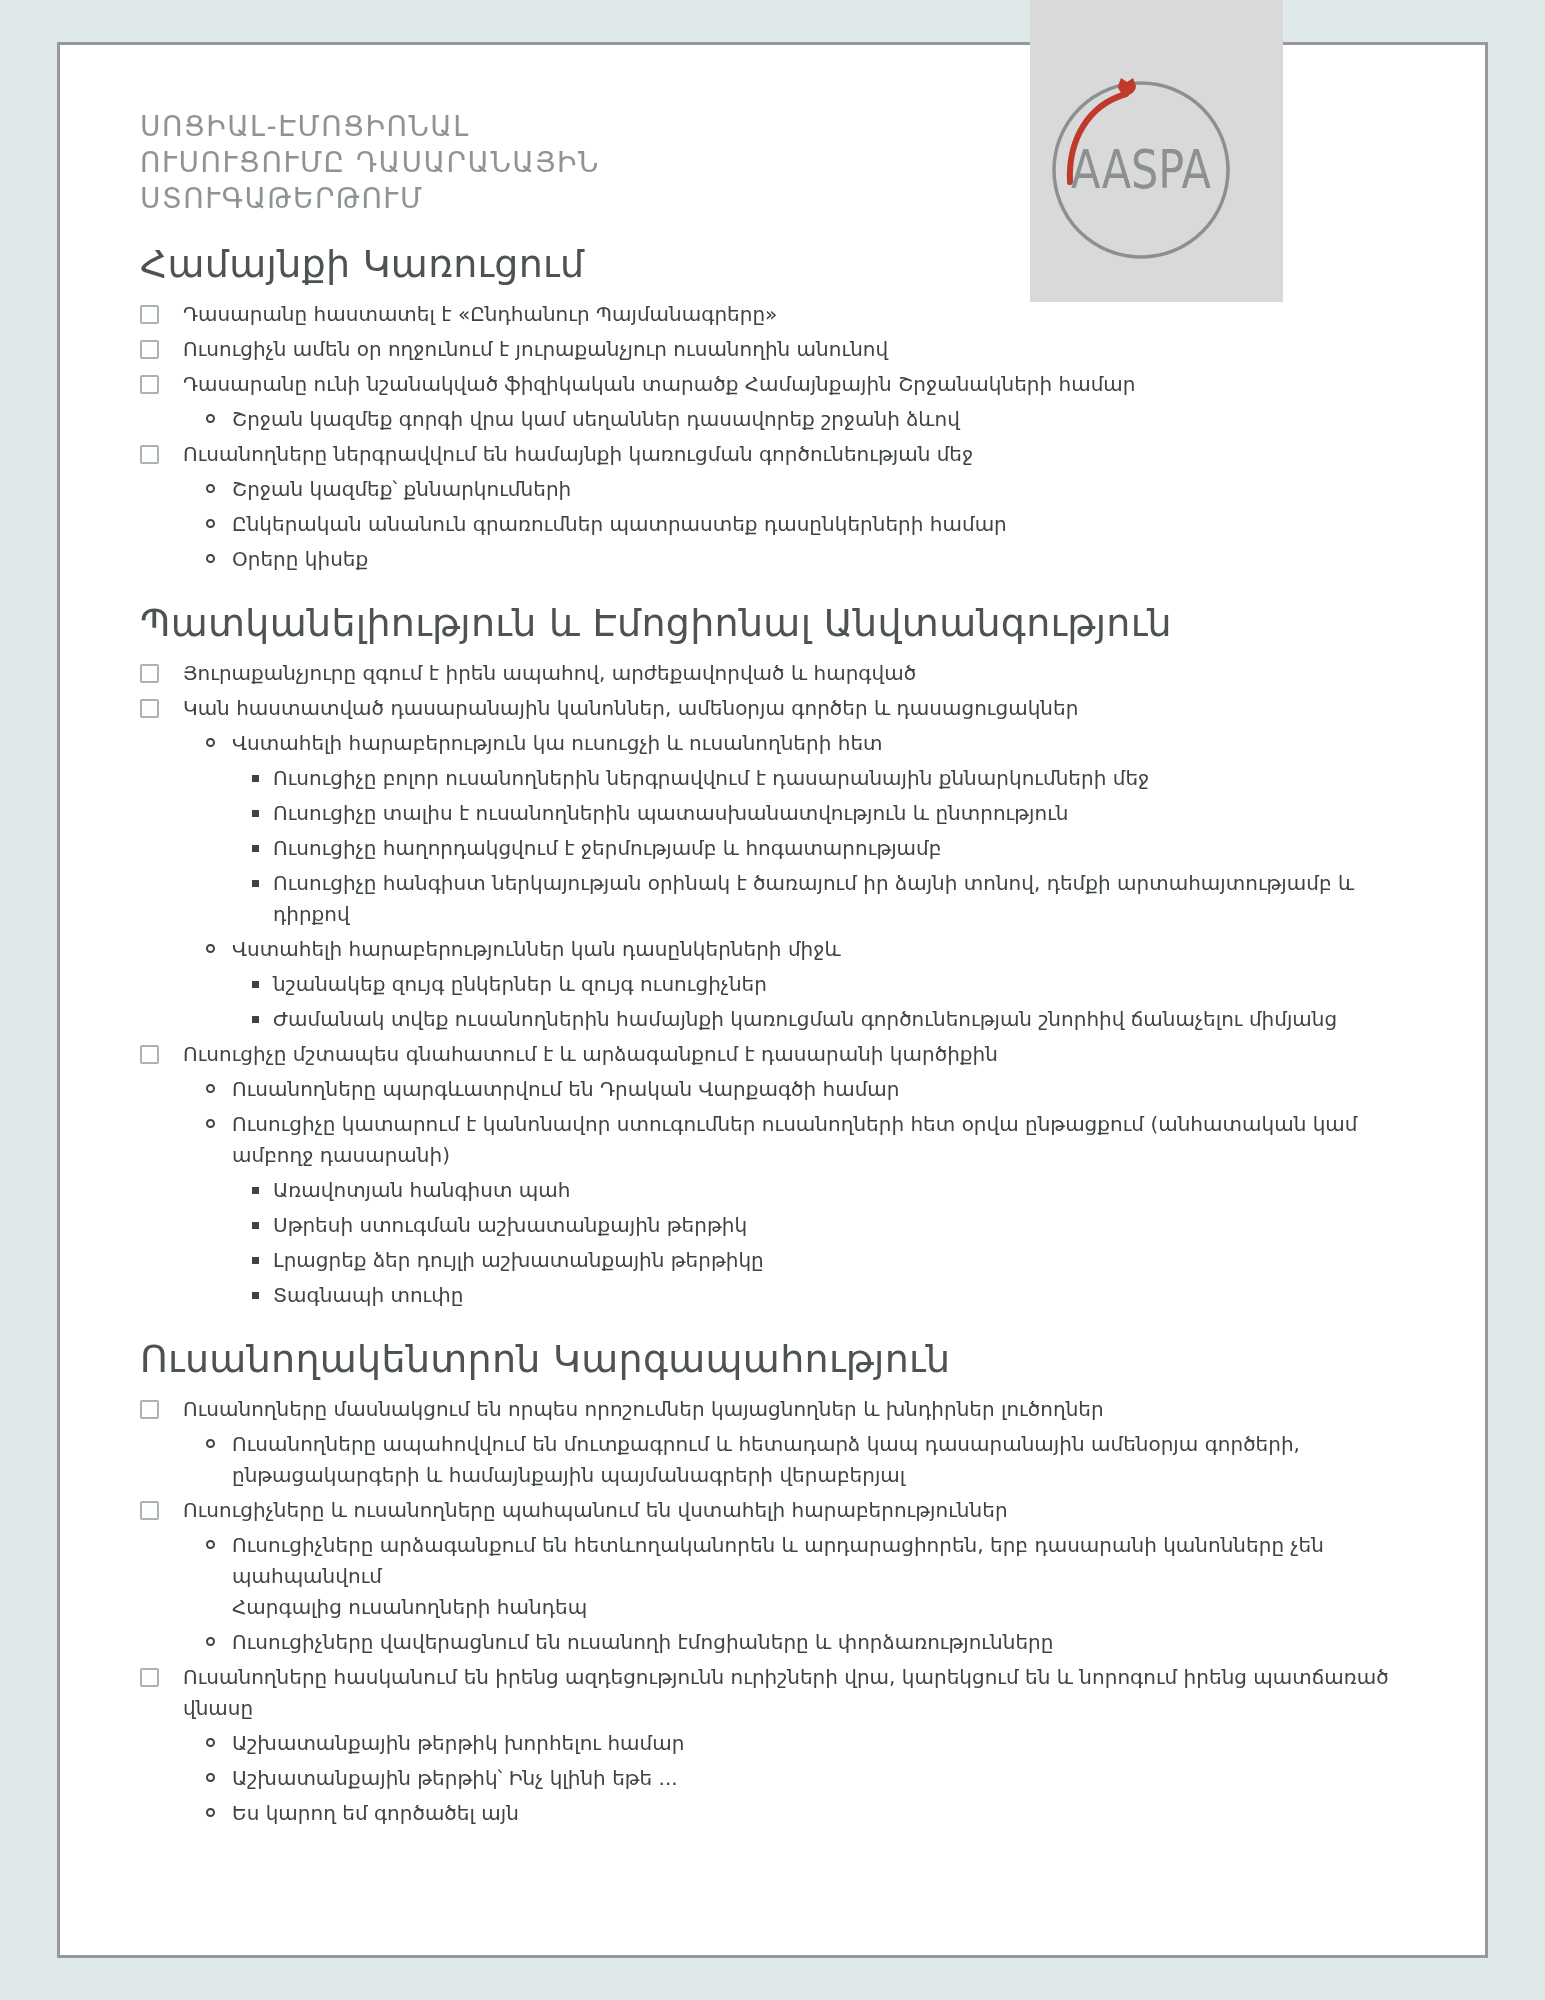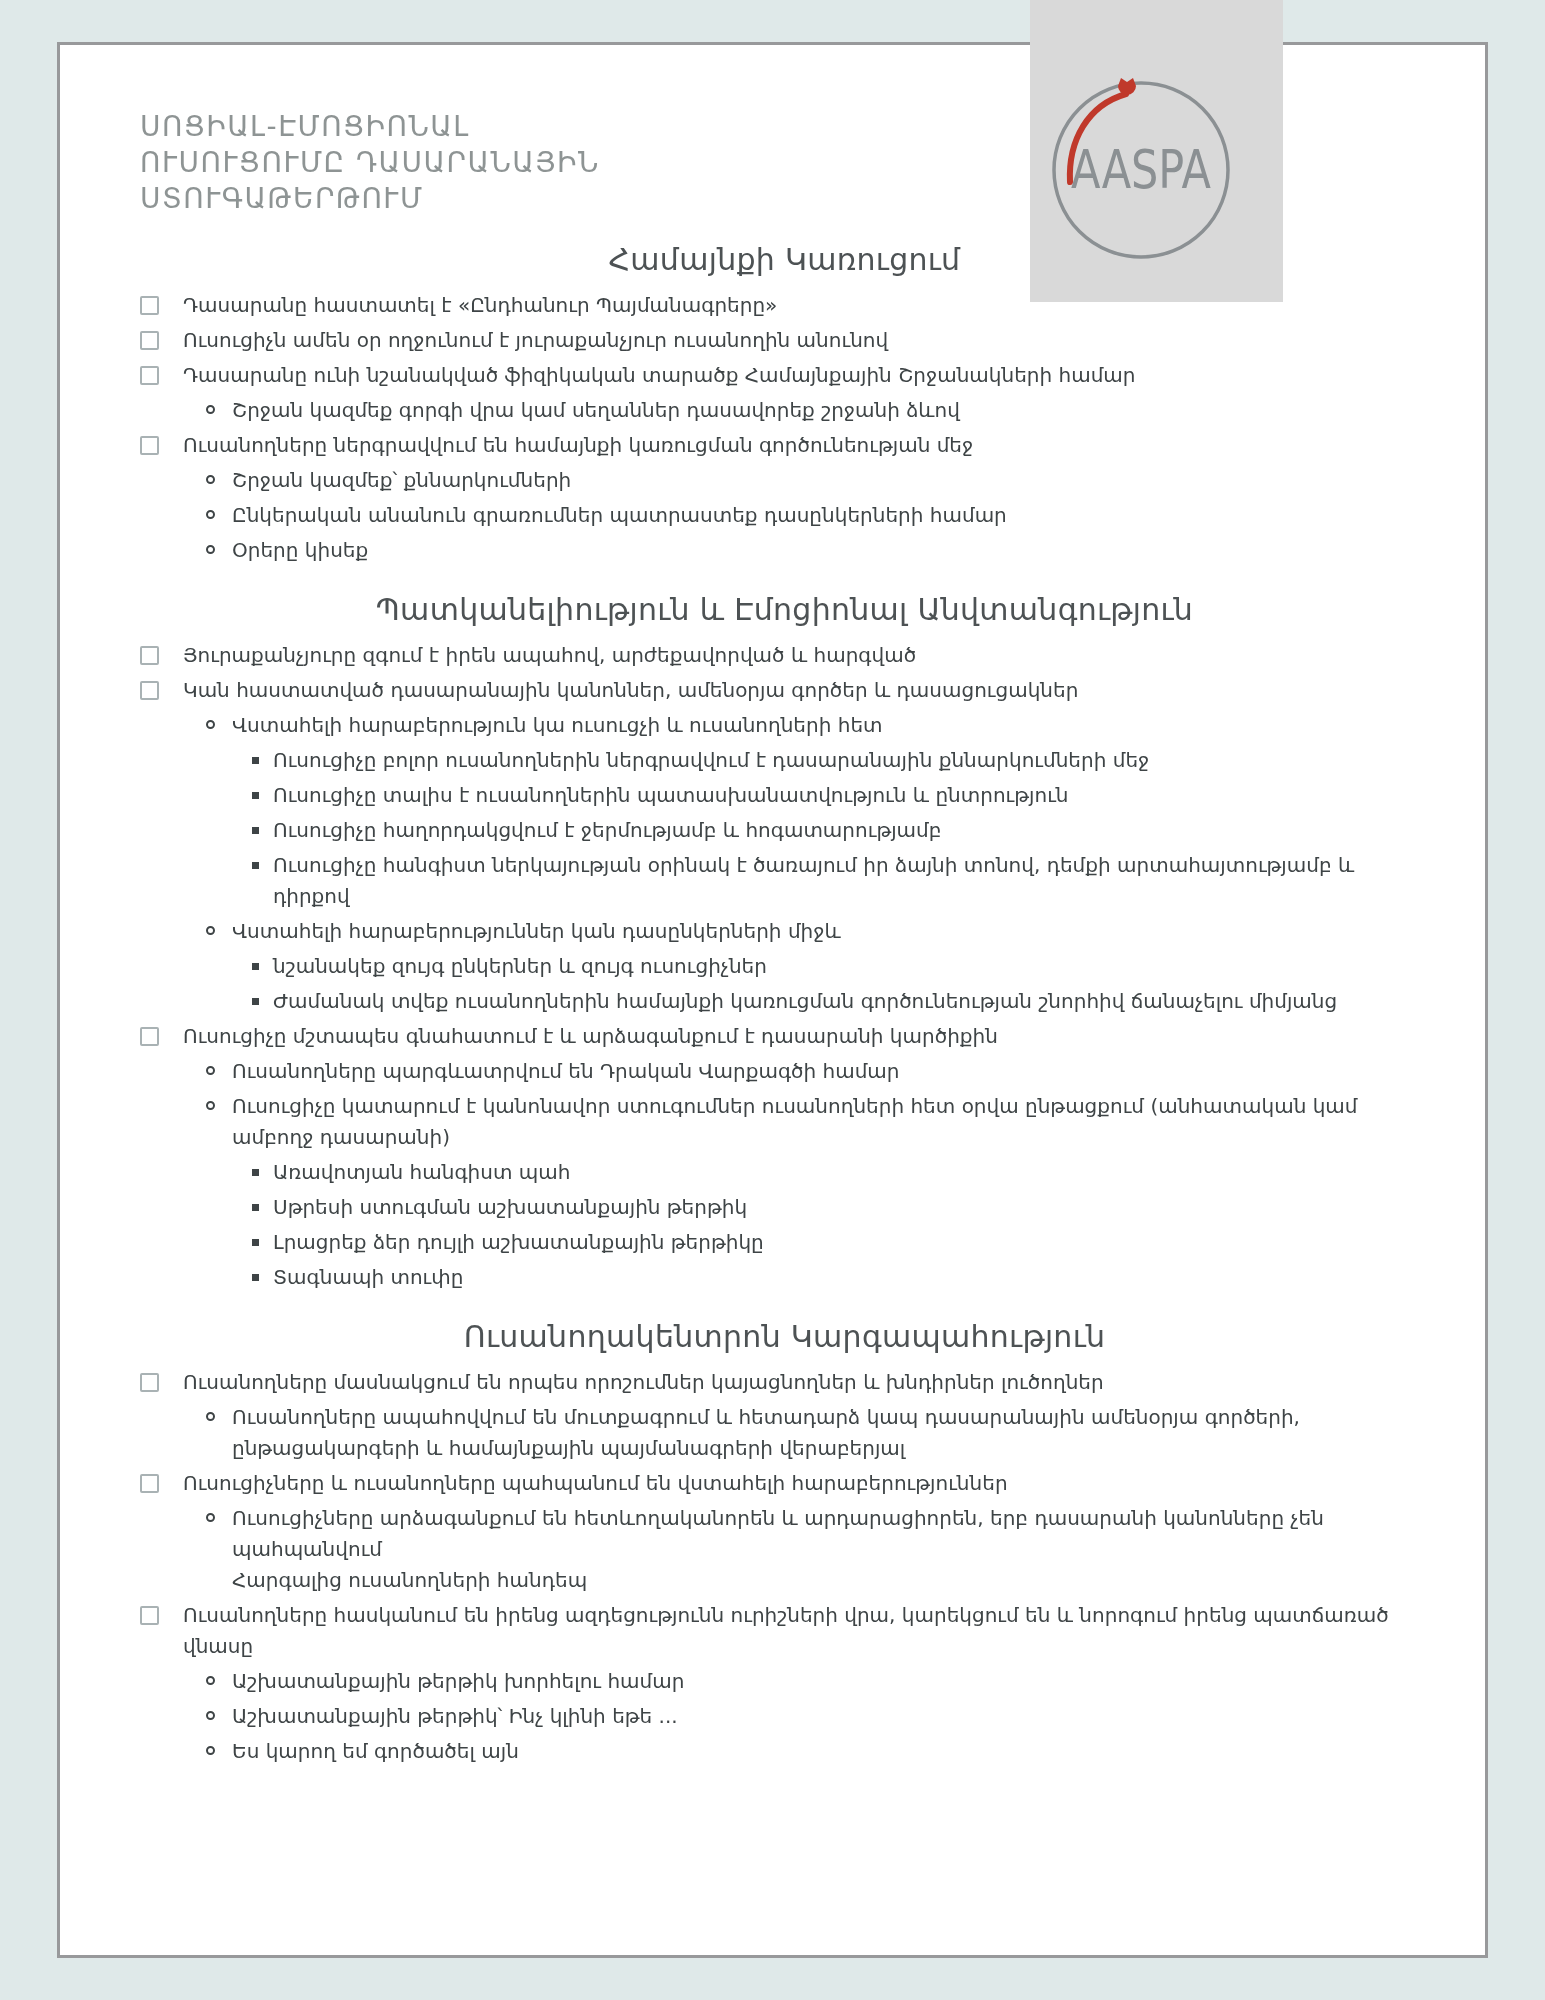--- a/index.html
+++ b/index.html
@@ -19,25 +19,24 @@
   }
   .title {
     font-size:28px; font-weight:400; line-height:1.28;
     letter-spacing:1.5px;
     color: var(--title-color, #8e9494);
     margin-bottom:18px;
     max-width:860px;
   }
   .title-line { display:block; }
   .section-heading {
-    font-size:30px; font-weight:400;
+    font-size:38px; font-weight:400;
     color: var(--heading-color, #4d5254);
     margin-top:26px; margin-bottom:13px;
     letter-spacing:0.3px;
-    text-align:center;
   }
   .row {
     display:flex; align-items:flex-start;
     font-size:20px; line-height:1.55;
     margin-bottom:4px;
     color: var(--body-text, #3e4446);
     max-width:1290px;
   }
   .row .txt { white-space:pre-line; }
   .lvl-0 { padding-left:0; }
@@ -188,20 +187,24 @@
         </div>
         <div class="row lvl-0">
           <span class="checkbox"></span>
           <span class="txt">Ուսուցիչները և ուսանողները պահպանում են վստահելի հարաբերություններ</span>
         </div>
         <div class="row lvl-1">
           <span class="bullet-circle"></span>
           <span class="txt">Ուսուցիչները արձագանքում են հետևողականորեն և արդարացիորեն, երբ դասարանի կանոնները չեն պահպանվում
 Հարգալից ուսանողների հանդեպ</span>
         </div>
+        <div class="row lvl-1">
+          <span class="bullet-circle"></span>
+          <span class="txt">Ուսուցիչները վավերացնում են ուսանողի էմոցիաները և փորձառությունները</span>
+        </div>
         <div class="row lvl-0">
           <span class="checkbox"></span>
           <span class="txt">Ուսանողները հասկանում են իրենց ազդեցությունն ուրիշների վրա, կարեկցում են և նորոգում իրենց պատճառած վնասը</span>
         </div>
         <div class="row lvl-1">
           <span class="bullet-circle"></span>
           <span class="txt">Աշխատանքային թերթիկ խորհելու համար</span>
         </div>
         <div class="row lvl-1">
           <span class="bullet-circle"></span>

